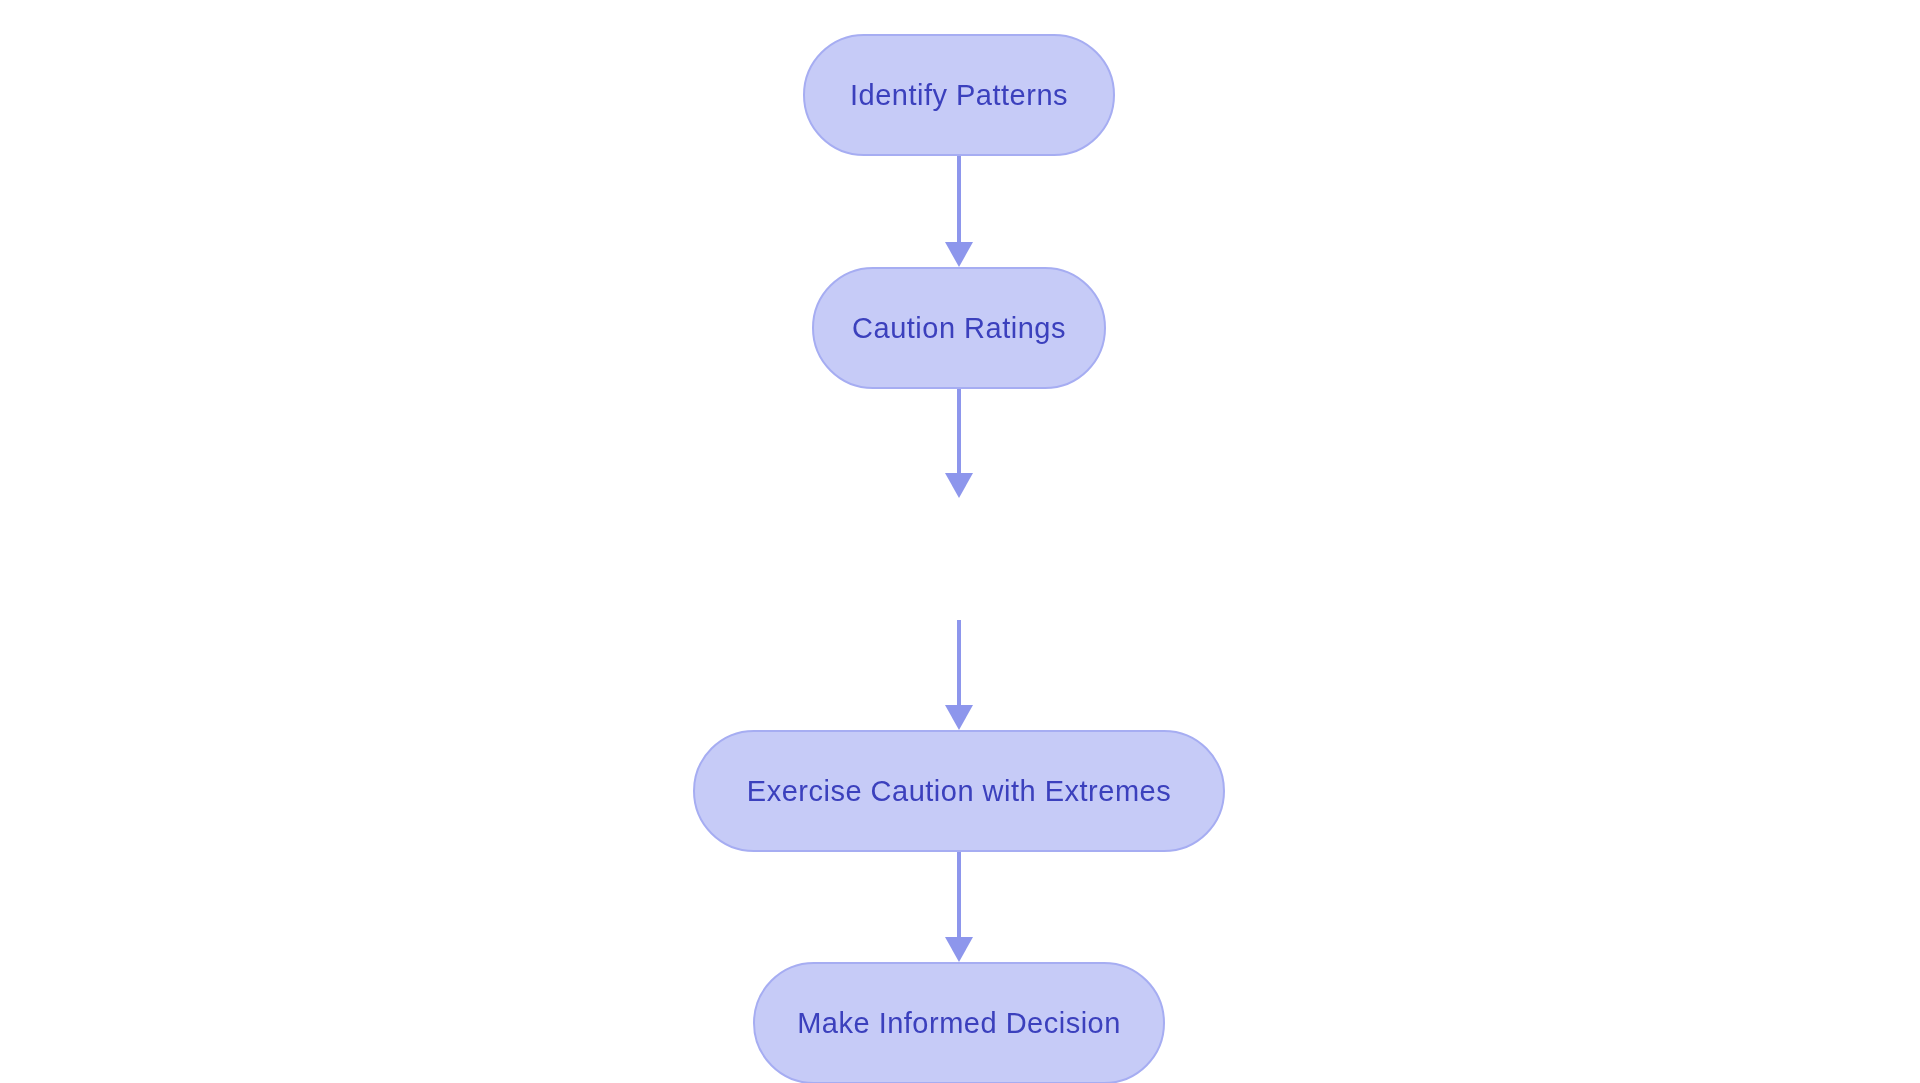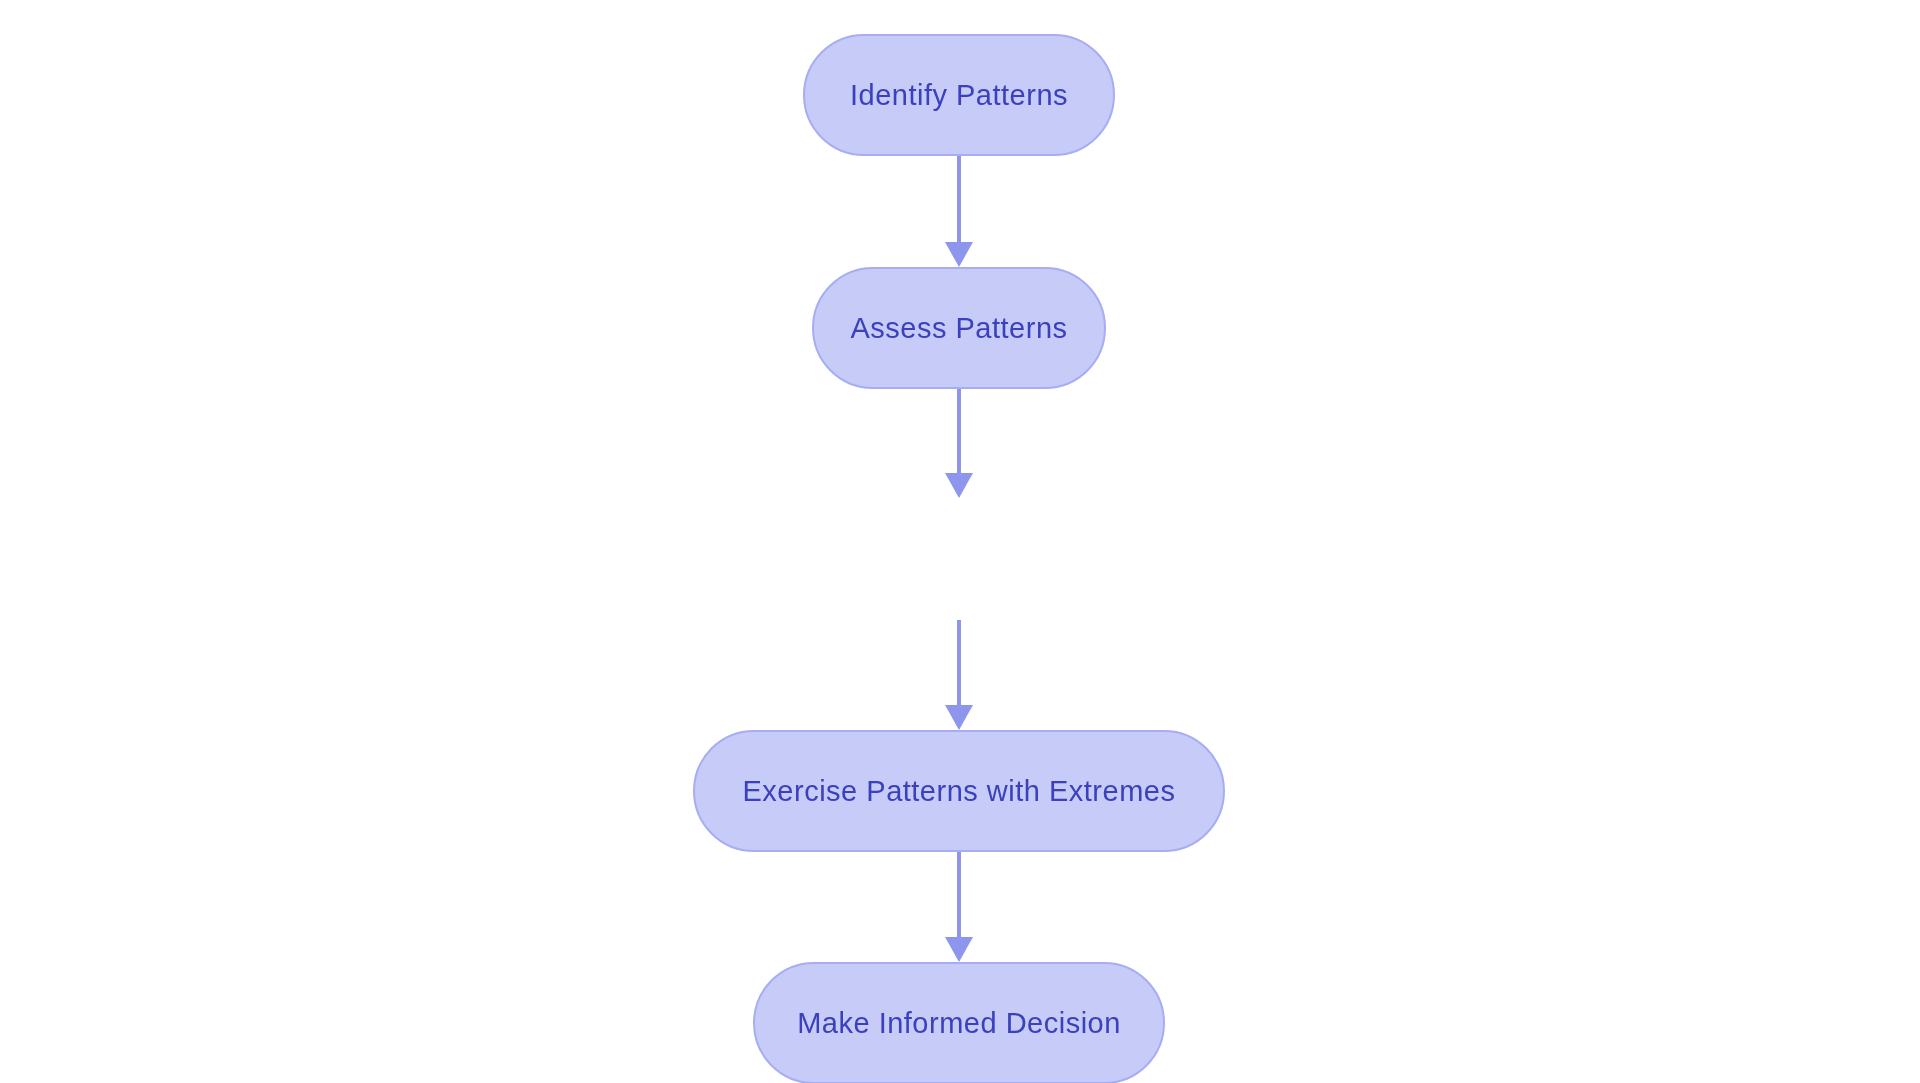--- a/index.html
+++ b/index.html
@@ -54,32 +54,32 @@
 <div class="canvas">
 
   <div class="node" style="left: 803px; top: 14px; width: 312px;">
     <span class="node-label">Identify Patterns</span>
   </div>
 
   <div class="arrow-line" style="left: 957px; top: 136px; height: 86px;"></div>
   <div class="arrow-head" style="left: 945px; top: 222px;"></div>
 
   <div class="node" style="left: 812px; top: 247px; width: 294px;">
-    <span class="node-label">Assess Patterns</span>
+    <span class="node-label">Caution Ratings</span>
   </div>
 
   <div class="arrow-line" style="left: 957px; top: 369px; height: 84px;"></div>
   <div class="arrow-head" style="left: 945px; top: 453px;"></div>
 
 
   <div class="arrow-line" style="left: 957px; top: 600px; height: 85px;"></div>
   <div class="arrow-head" style="left: 945px; top: 685px;"></div>
 
   <div class="node" style="left: 693px; top: 710px; width: 532px;">
-    <span class="node-label">Exercise Patterns with Extremes</span>
+    <span class="node-label">Exercise Caution with Extremes</span>
   </div>
 
   <div class="arrow-line" style="left: 957px; top: 832px; height: 85px;"></div>
   <div class="arrow-head" style="left: 945px; top: 917px;"></div>
 
   <div class="node" style="left: 753px; top: 942px; width: 412px;">
     <span class="node-label">Make Informed Decision</span>
   </div>
 
 </div>

